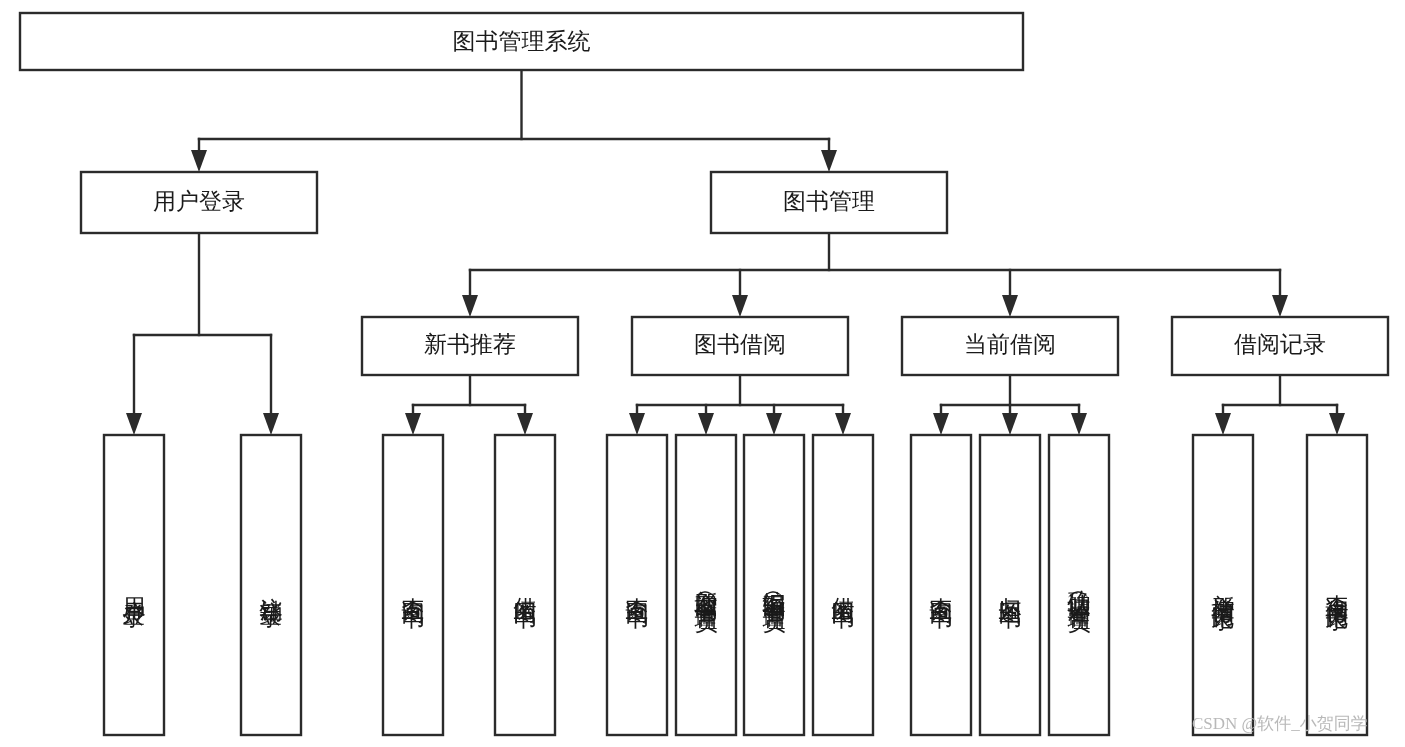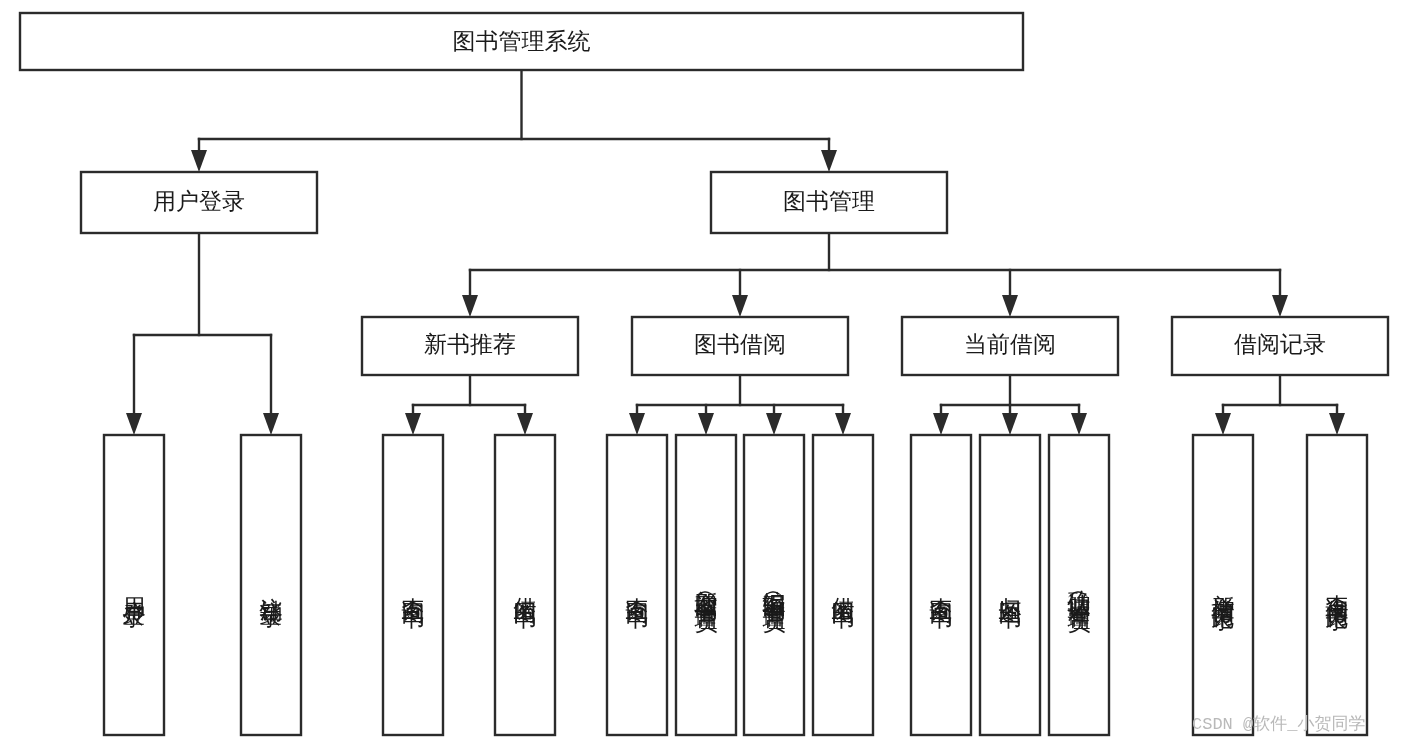--- a/index.html
+++ b/index.html
@@ -62,21 +62,21 @@
     white-space: nowrap;
     display: flex;
     align-items: center;
     justify-content: center;
     pointer-events: none;
   }
   .watermark {
     position: absolute;
     left: 1192px;
     top: 712px;
-    font-family: Liberation Mono, monospace;
+    font-family: Liberation Serif, serif;
     font-size: 17px;
     color: #b9b9b9;
     white-space: nowrap;
     user-select: none;
   }
 </style>
 </head>
 <body>
 
 <div id="diagram-root">

